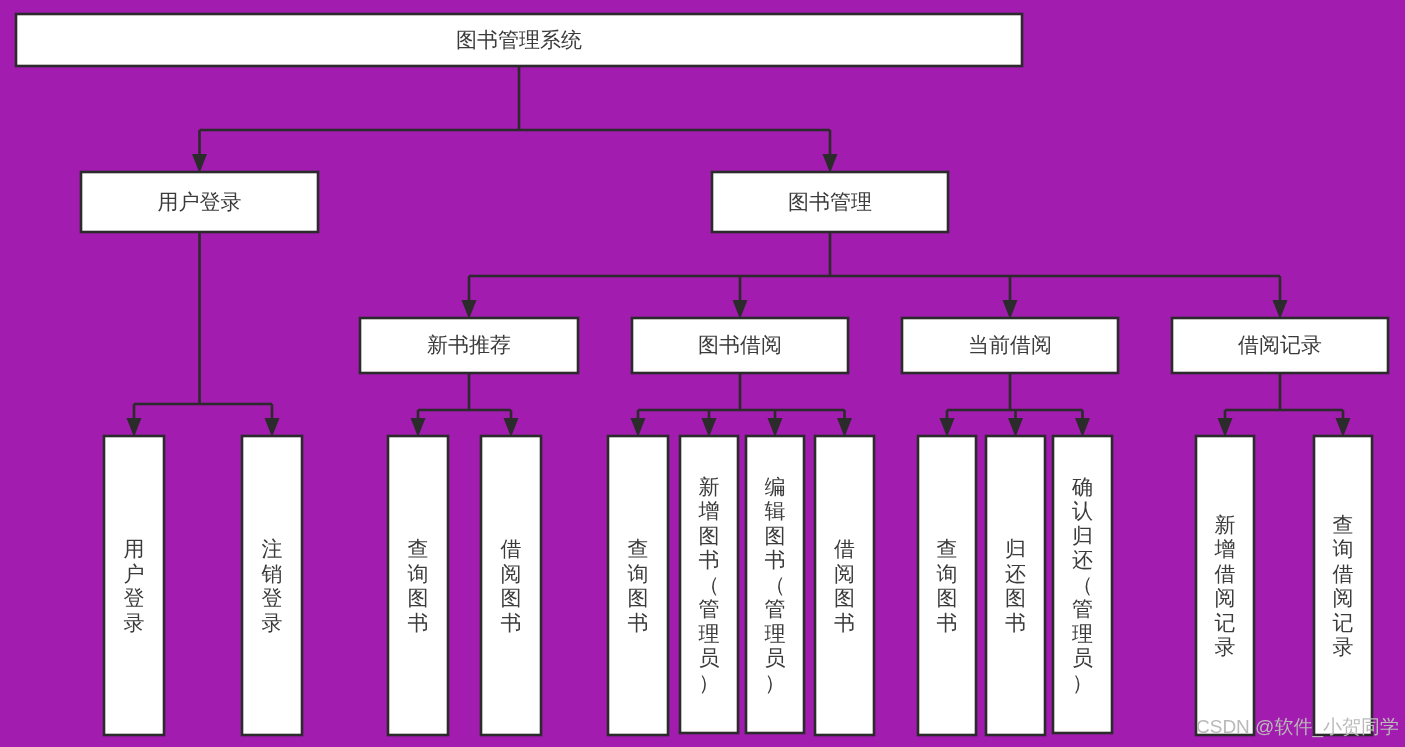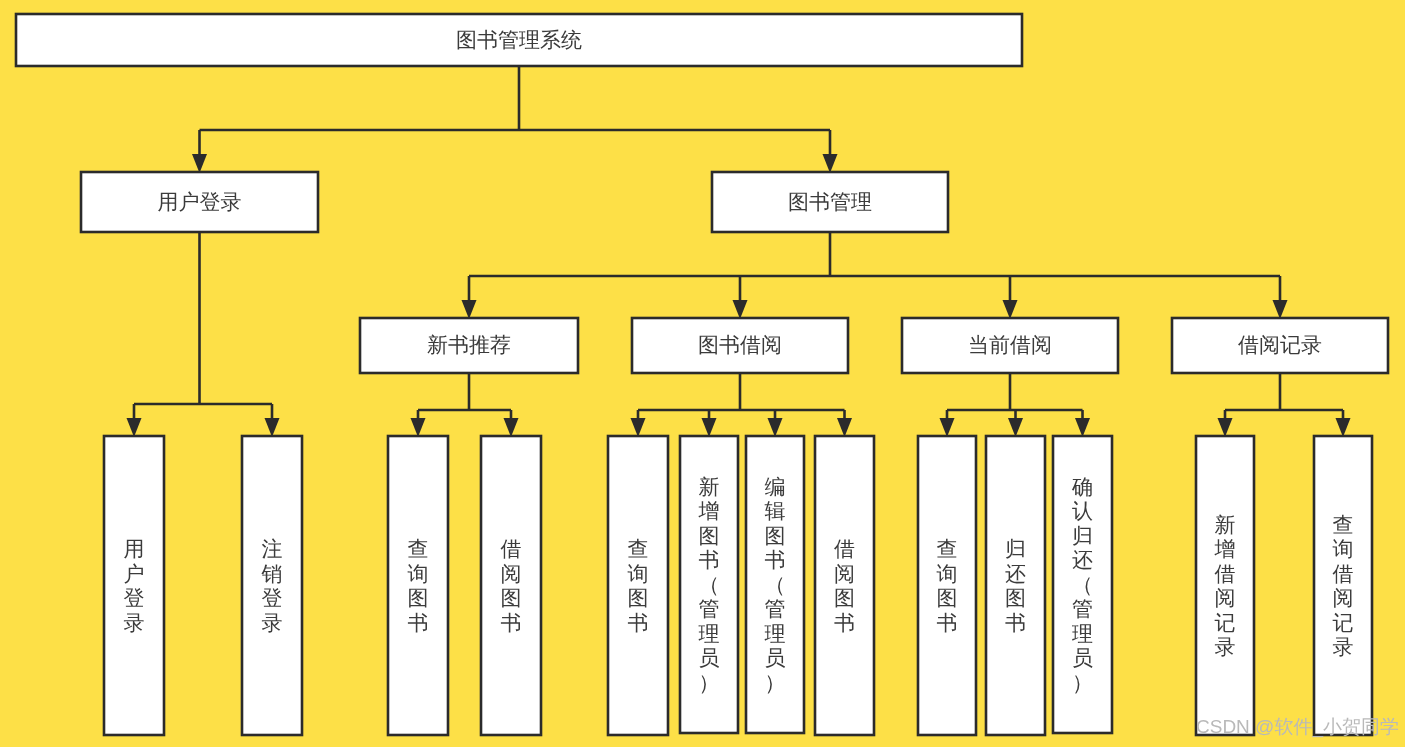--- a/index.html
+++ b/index.html
@@ -7,21 +7,21 @@
     padding: 0;
     background: #ffffff;
   }
   body {
     font-family: "Liberation Sans", "DejaVu Sans", sans-serif;
   }
   #stage {
     position: relative;
     width: 1405px;
     height: 747px;
-    background: #fde047;
+    background: #a21caf;
     overflow: hidden;
   }
   #diagram-svg {
     position: absolute;
     left: 0;
     top: 0;
     width: 1405px;
     height: 747px;
   }
   .node-box {

